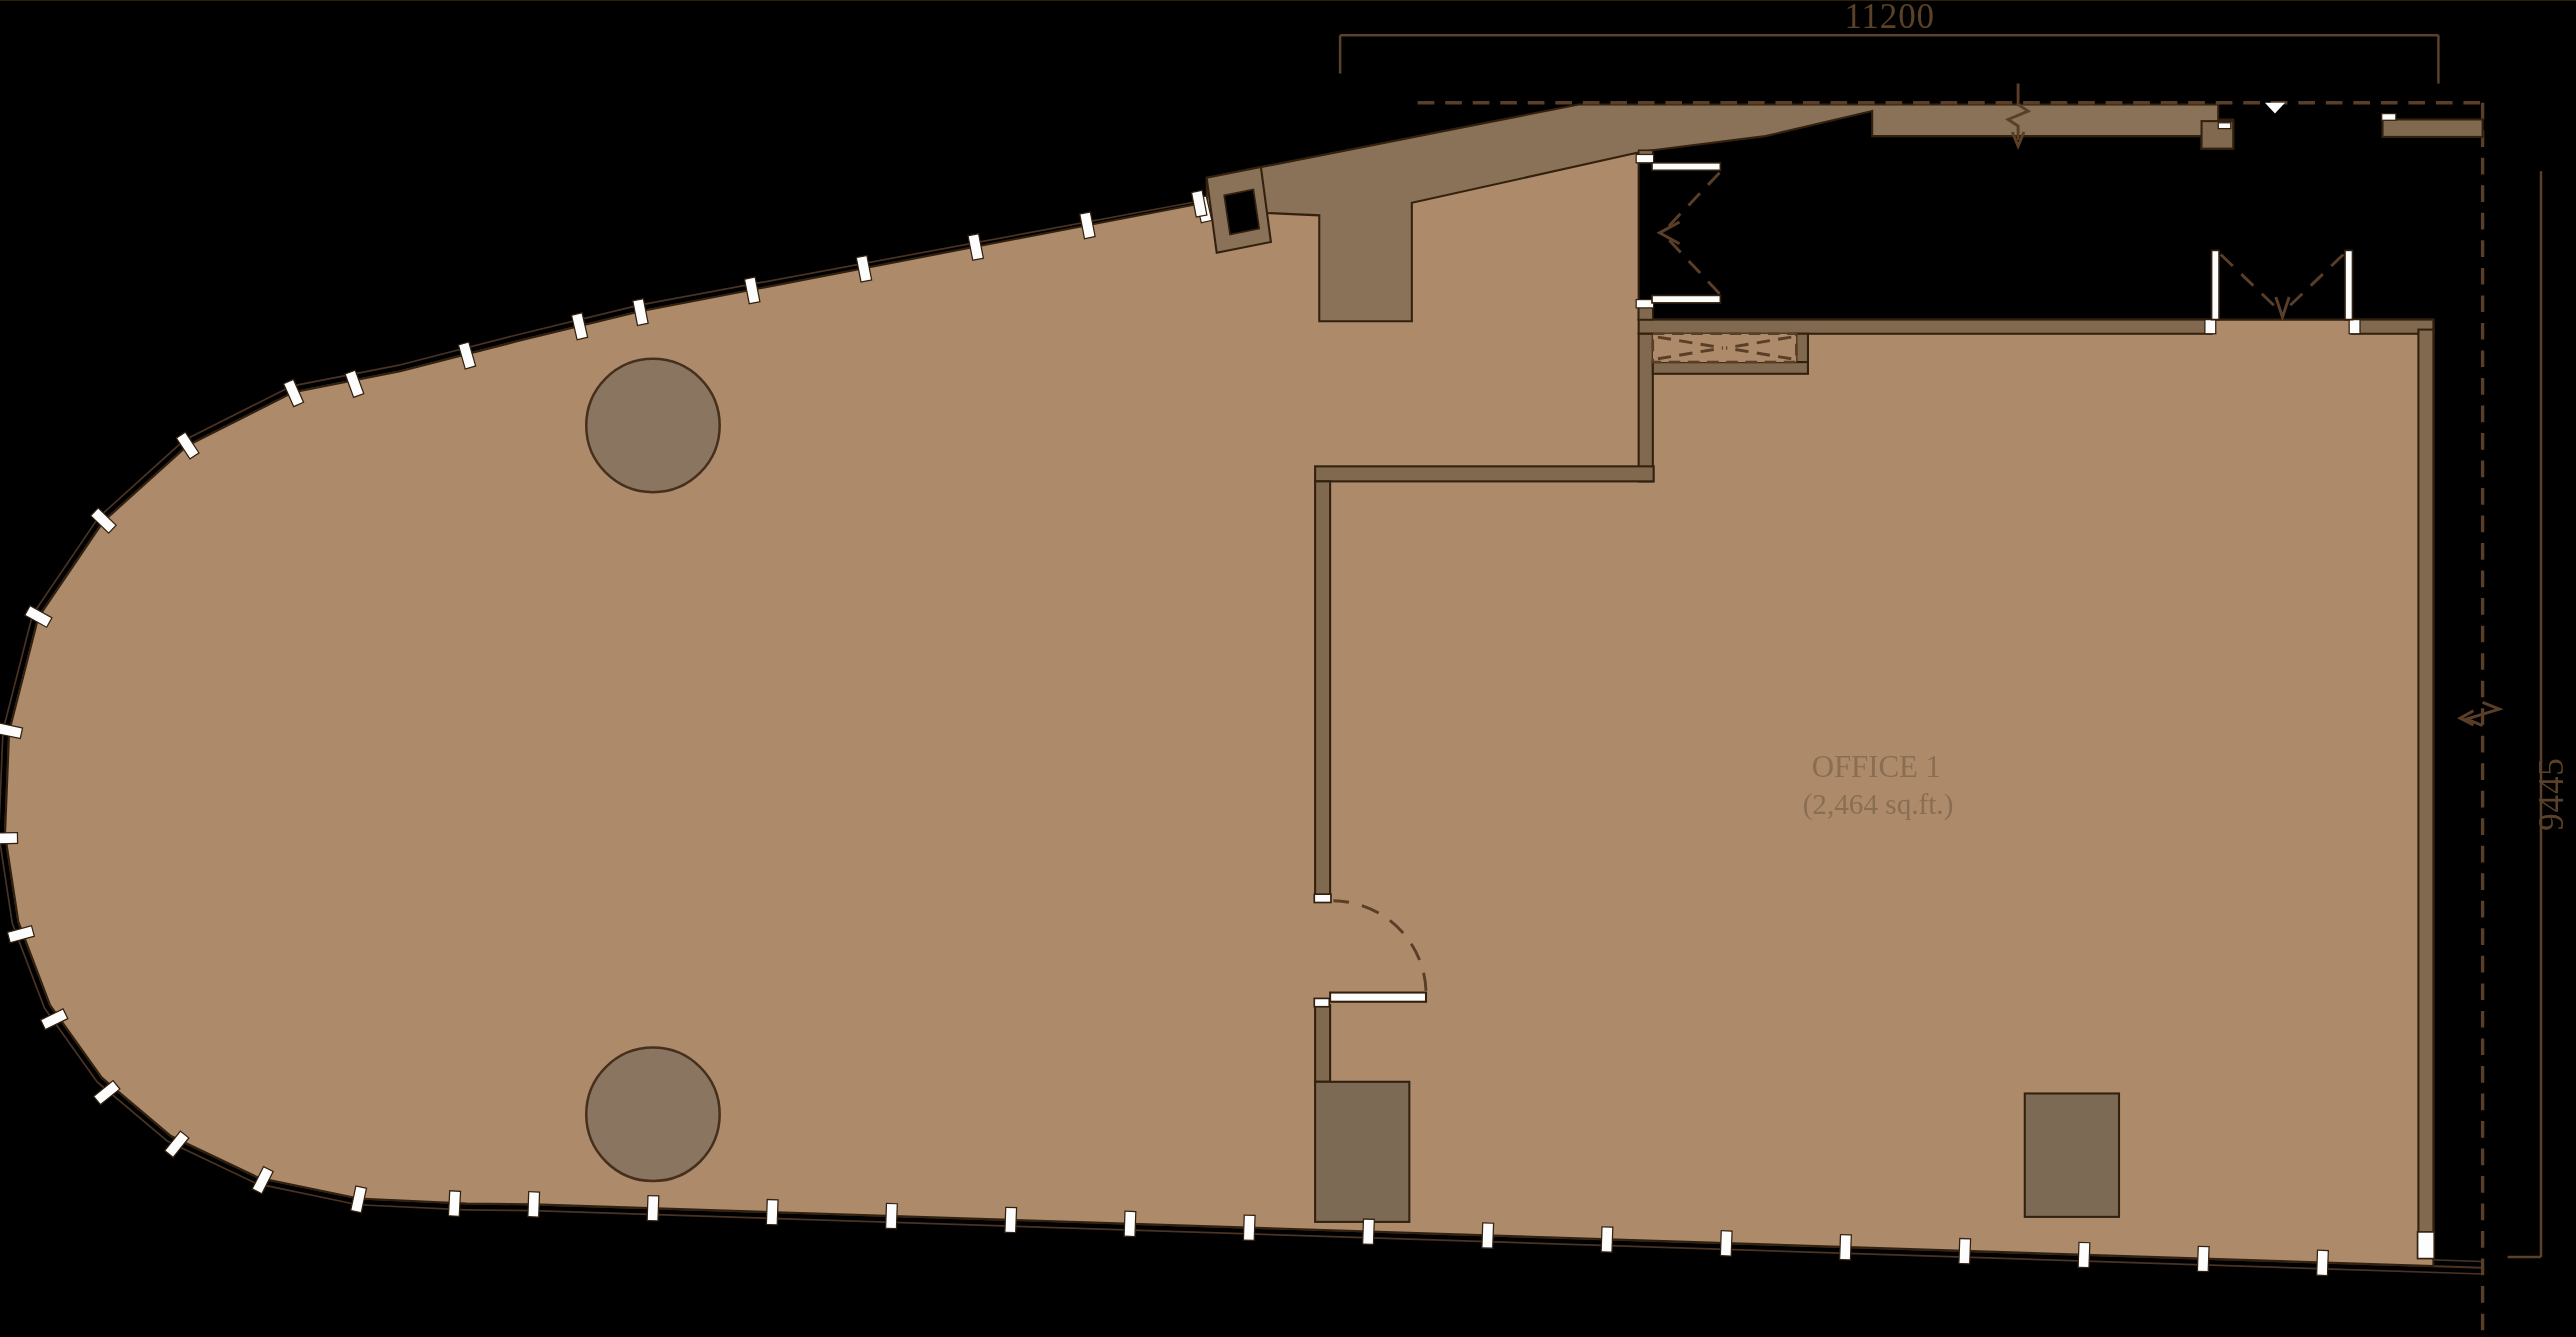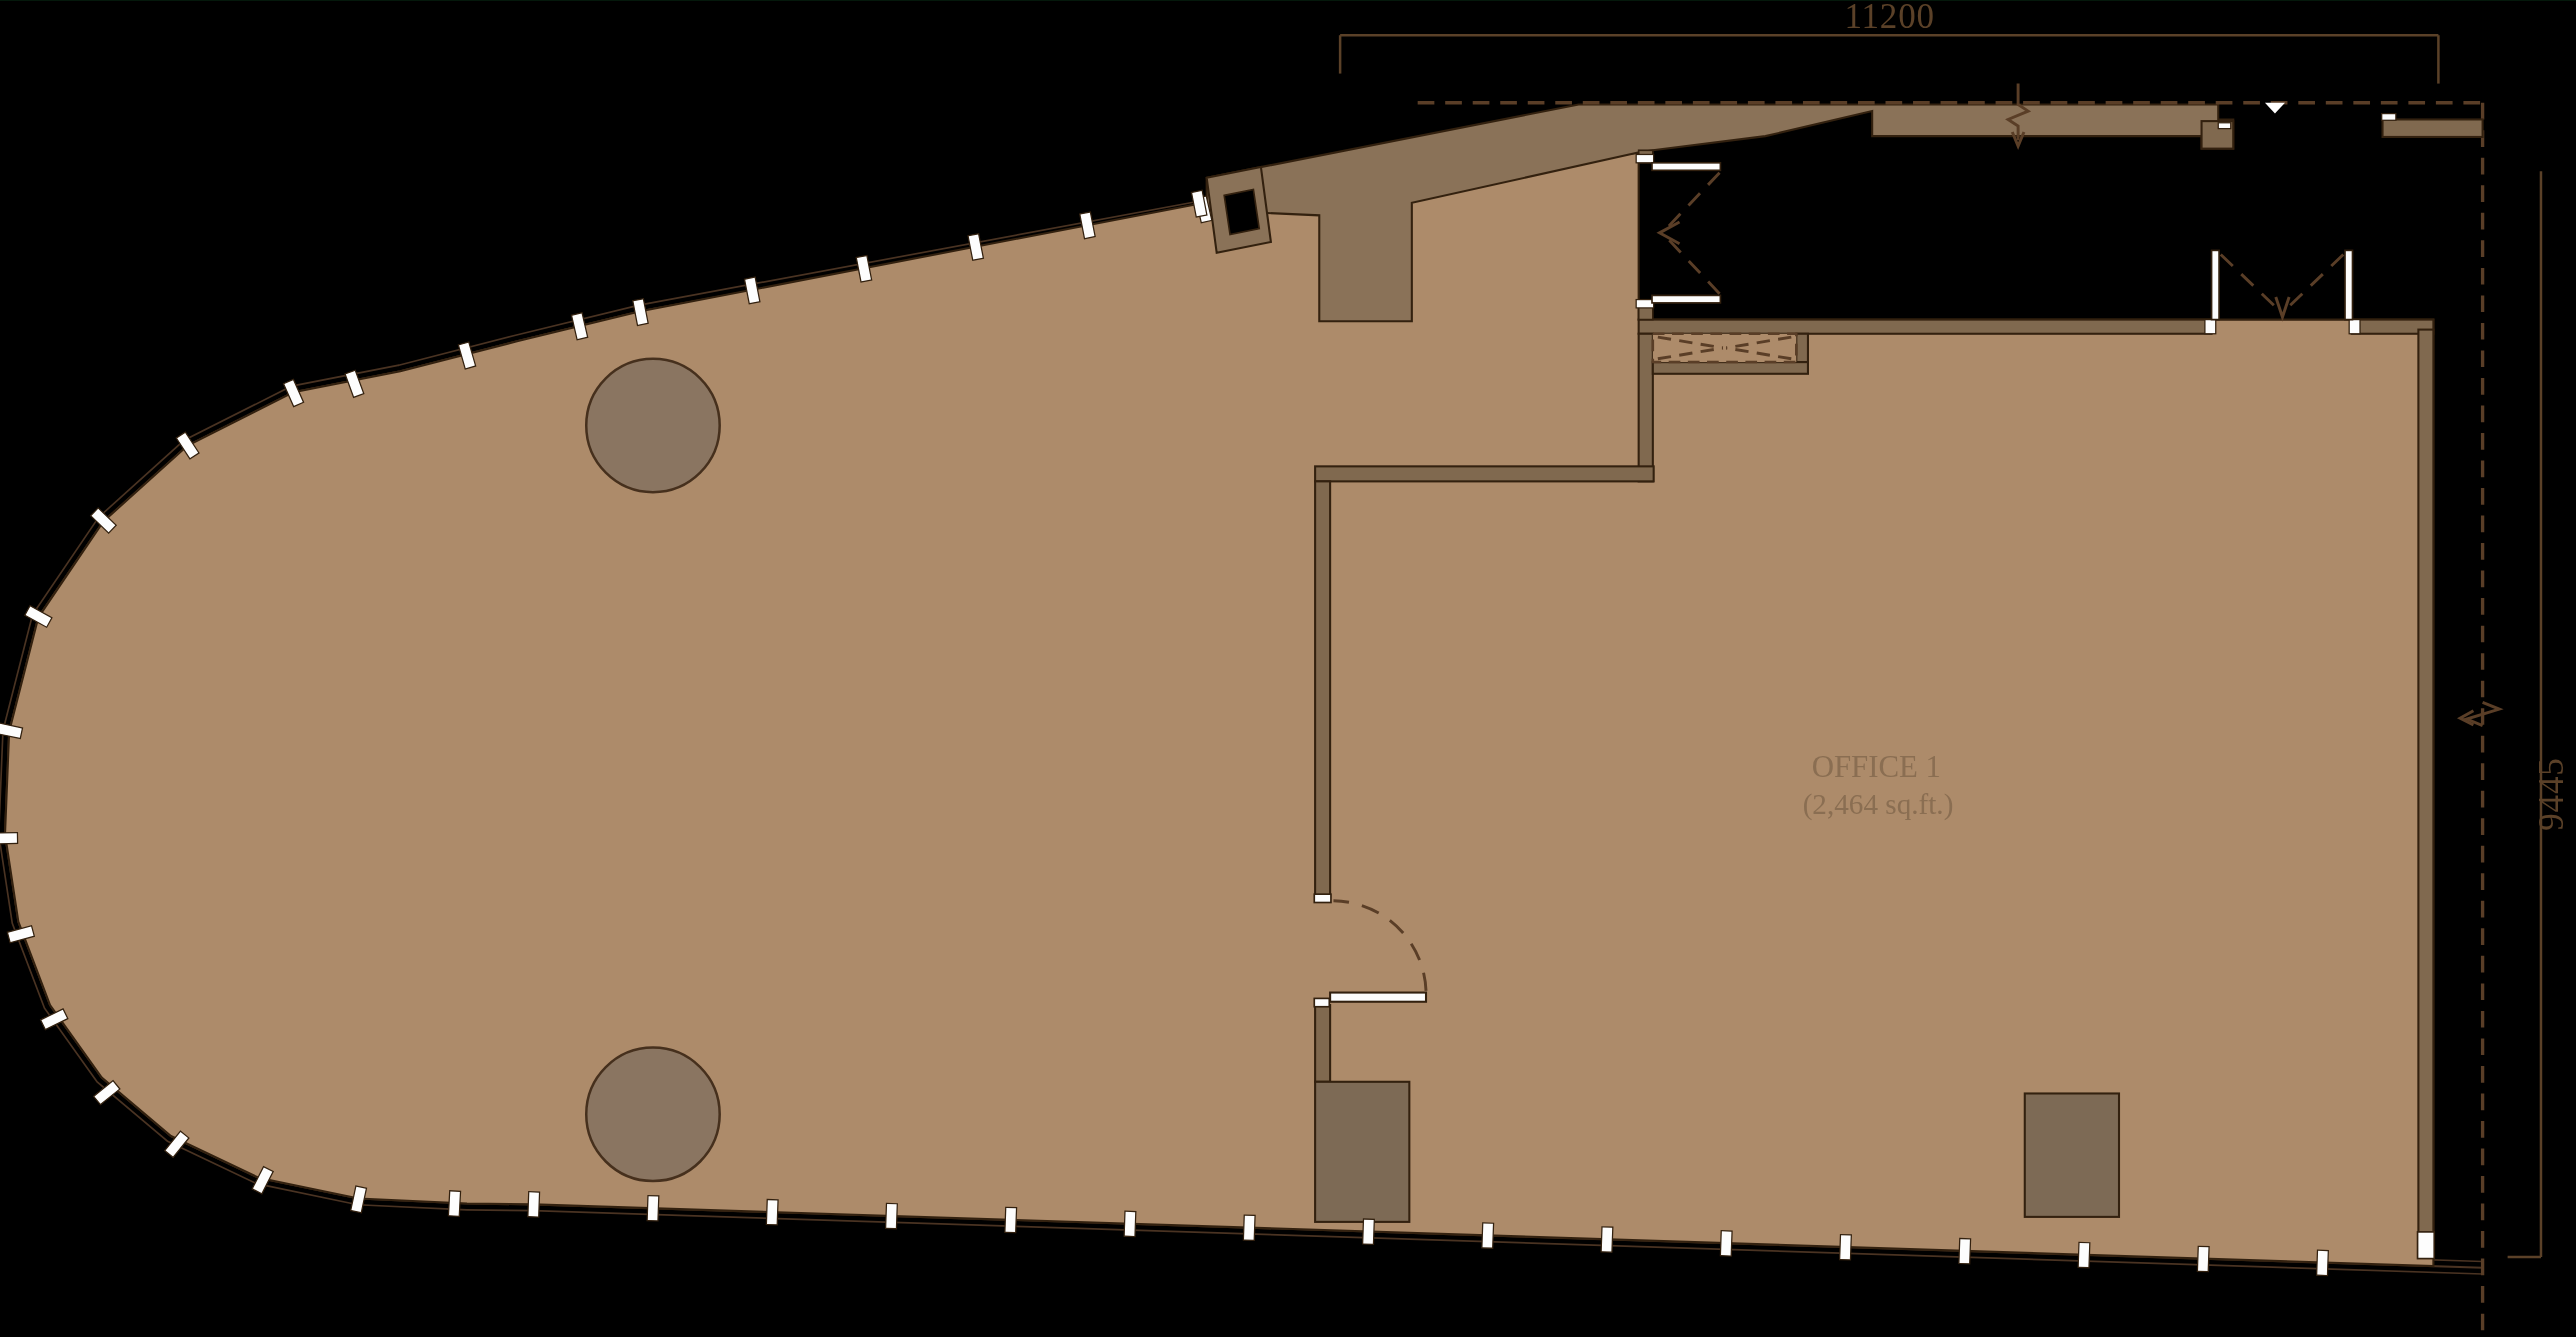--- a/index.html
+++ b/index.html
@@ -1,16 +1,16 @@
 <!DOCTYPE html>
 <html style="font-size:13.3px"><head>
 <meta charset="utf-8">
 <style>
   html,body{margin:0;padding:0;background:#000;}
-  .stage{width:2576px;height:1338px;background:#15803d;position:relative;overflow:hidden;}
+  .stage{width:2576px;height:1338px;background:#eab308;position:relative;overflow:hidden;}
   svg{display:block;width:2576px;height:1338px;}
   text{font-family:"Liberation Serif","DejaVu Serif",serif;}
   .dimtext{letter-spacing:1px;}
 </style>
 </head>
 <body>
 
 <div class="stage">
 <svg viewBox="0 0 3089 1604" xmlns="http://www.w3.org/2000/svg">
 

